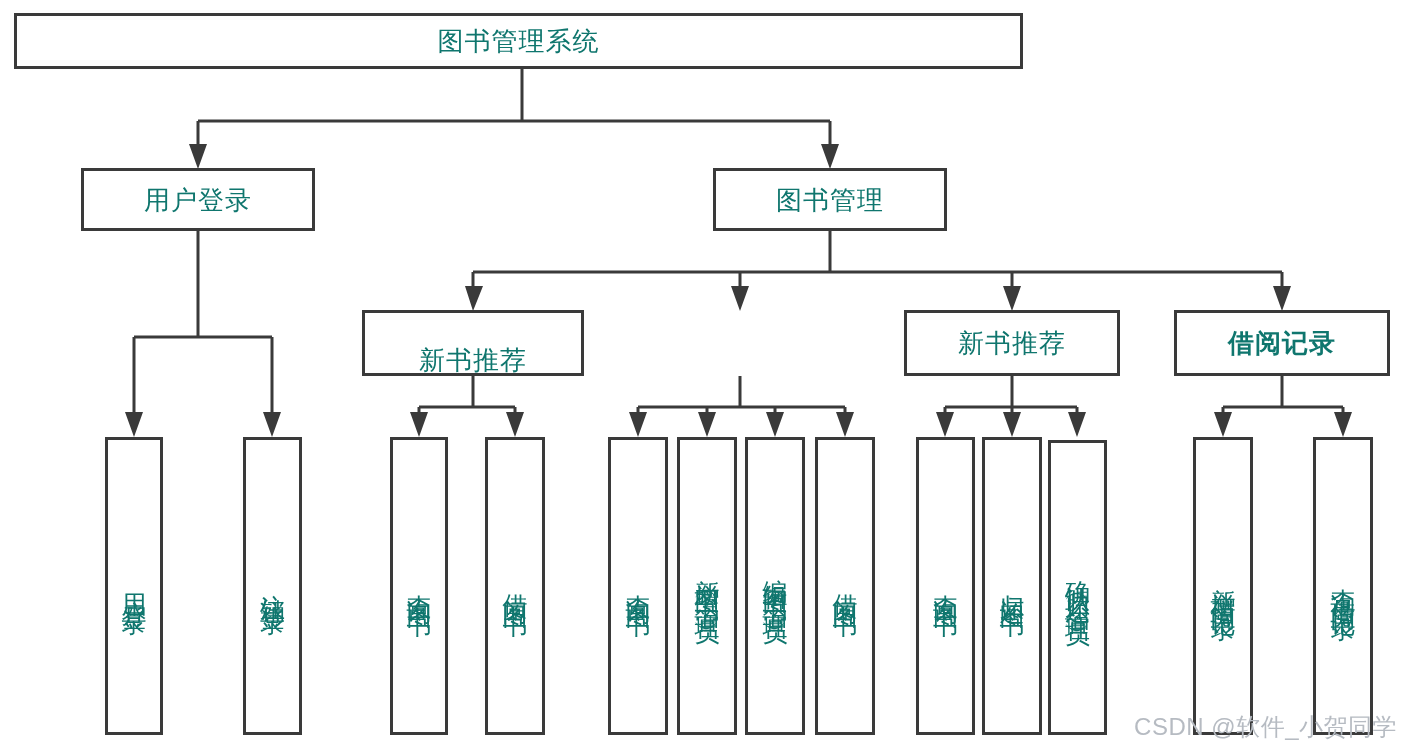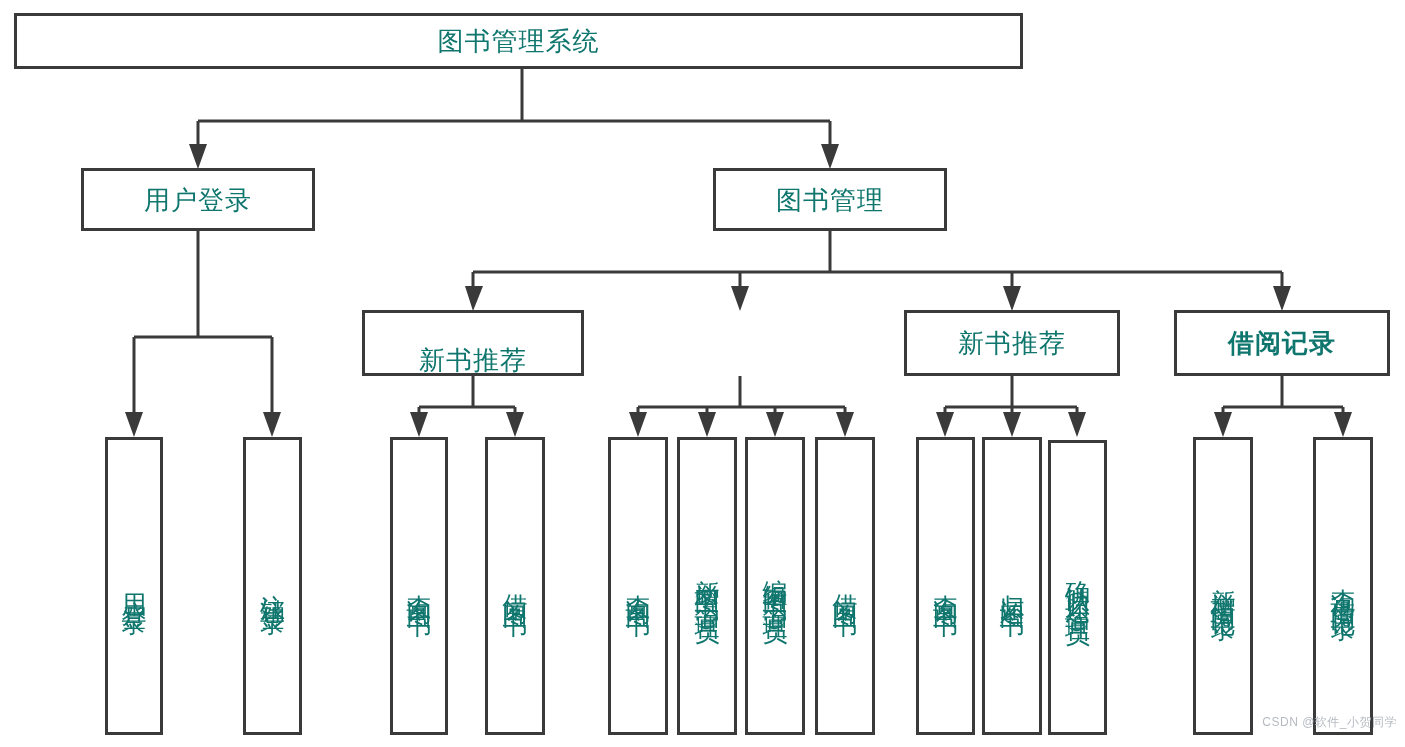--- a/index.html
+++ b/index.html
@@ -30,22 +30,22 @@
   .box.v .lbl {
     writing-mode:vertical-rl;
     text-orientation:mixed;
     font-size:25px;
     letter-spacing:6px;
     line-height:1;
   }
   .watermark {
     position:absolute;
     right:8px;
-    bottom:16px;
-    font-size:12px;
+    bottom:4px;
+    font-size:24px;
     color:#b6bbc2;
     letter-spacing:0.5px;
     white-space:nowrap;
   }
 </style>
 </head>
 <body>
 
 <div class="canvas">
 

